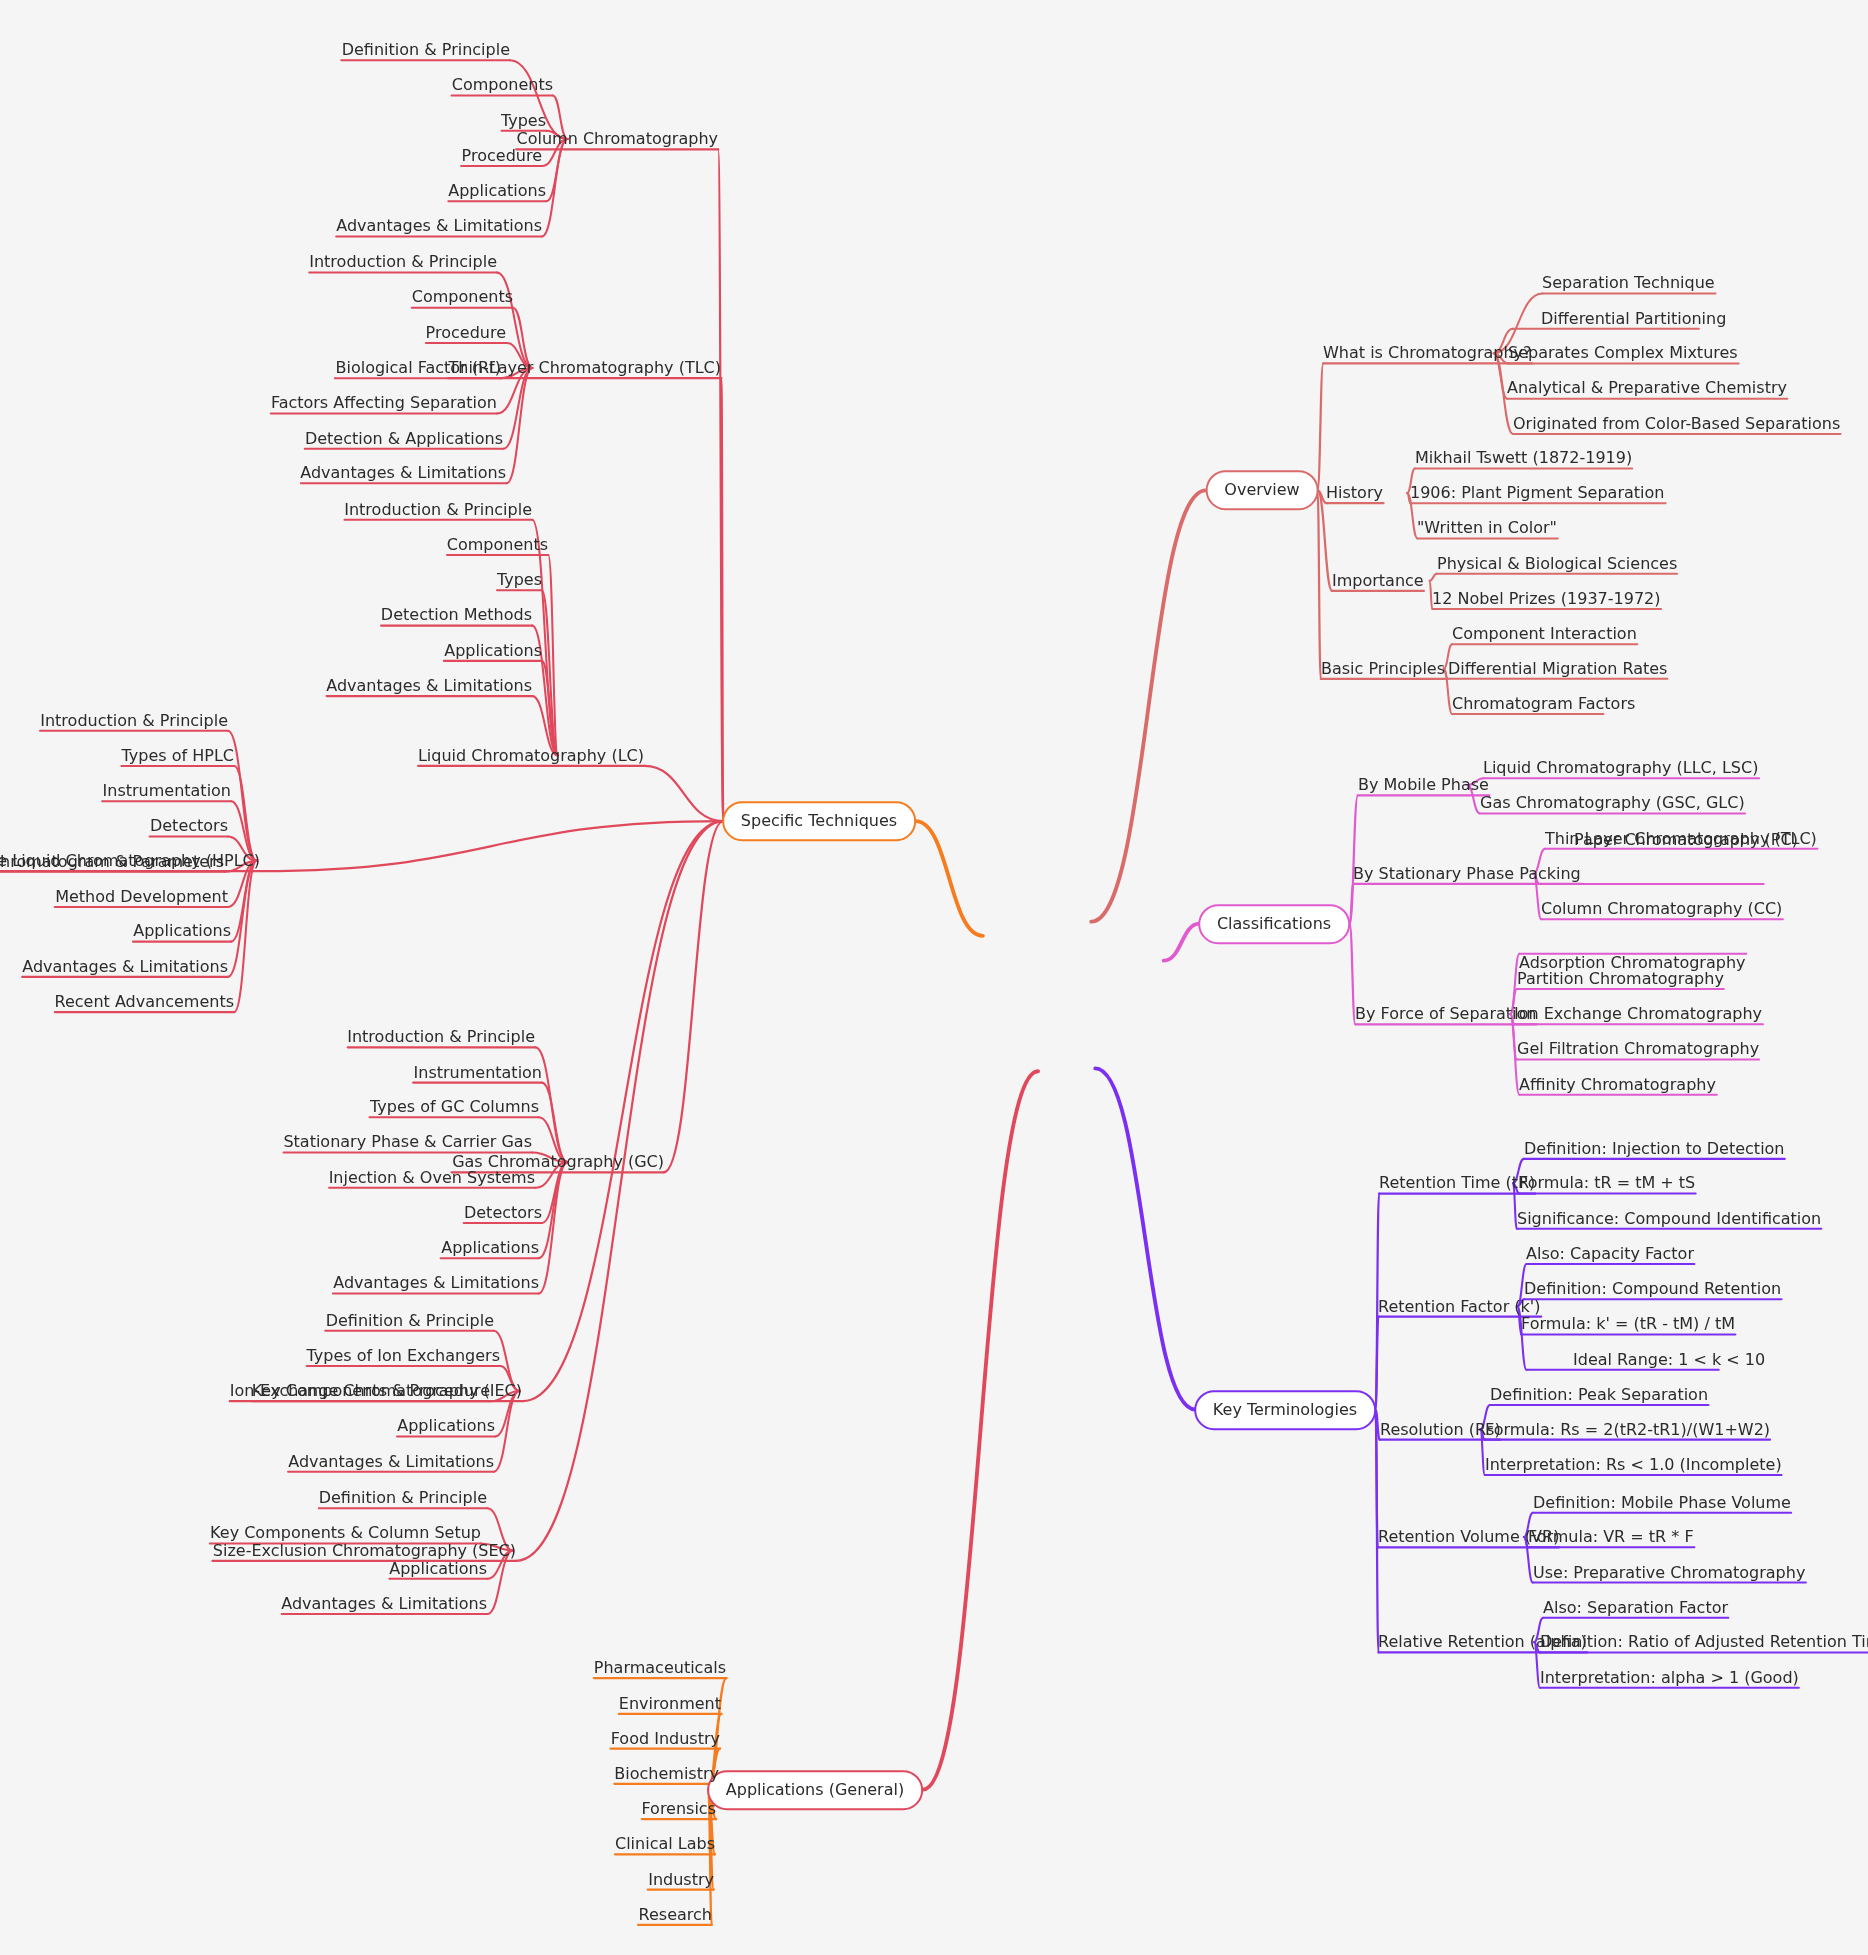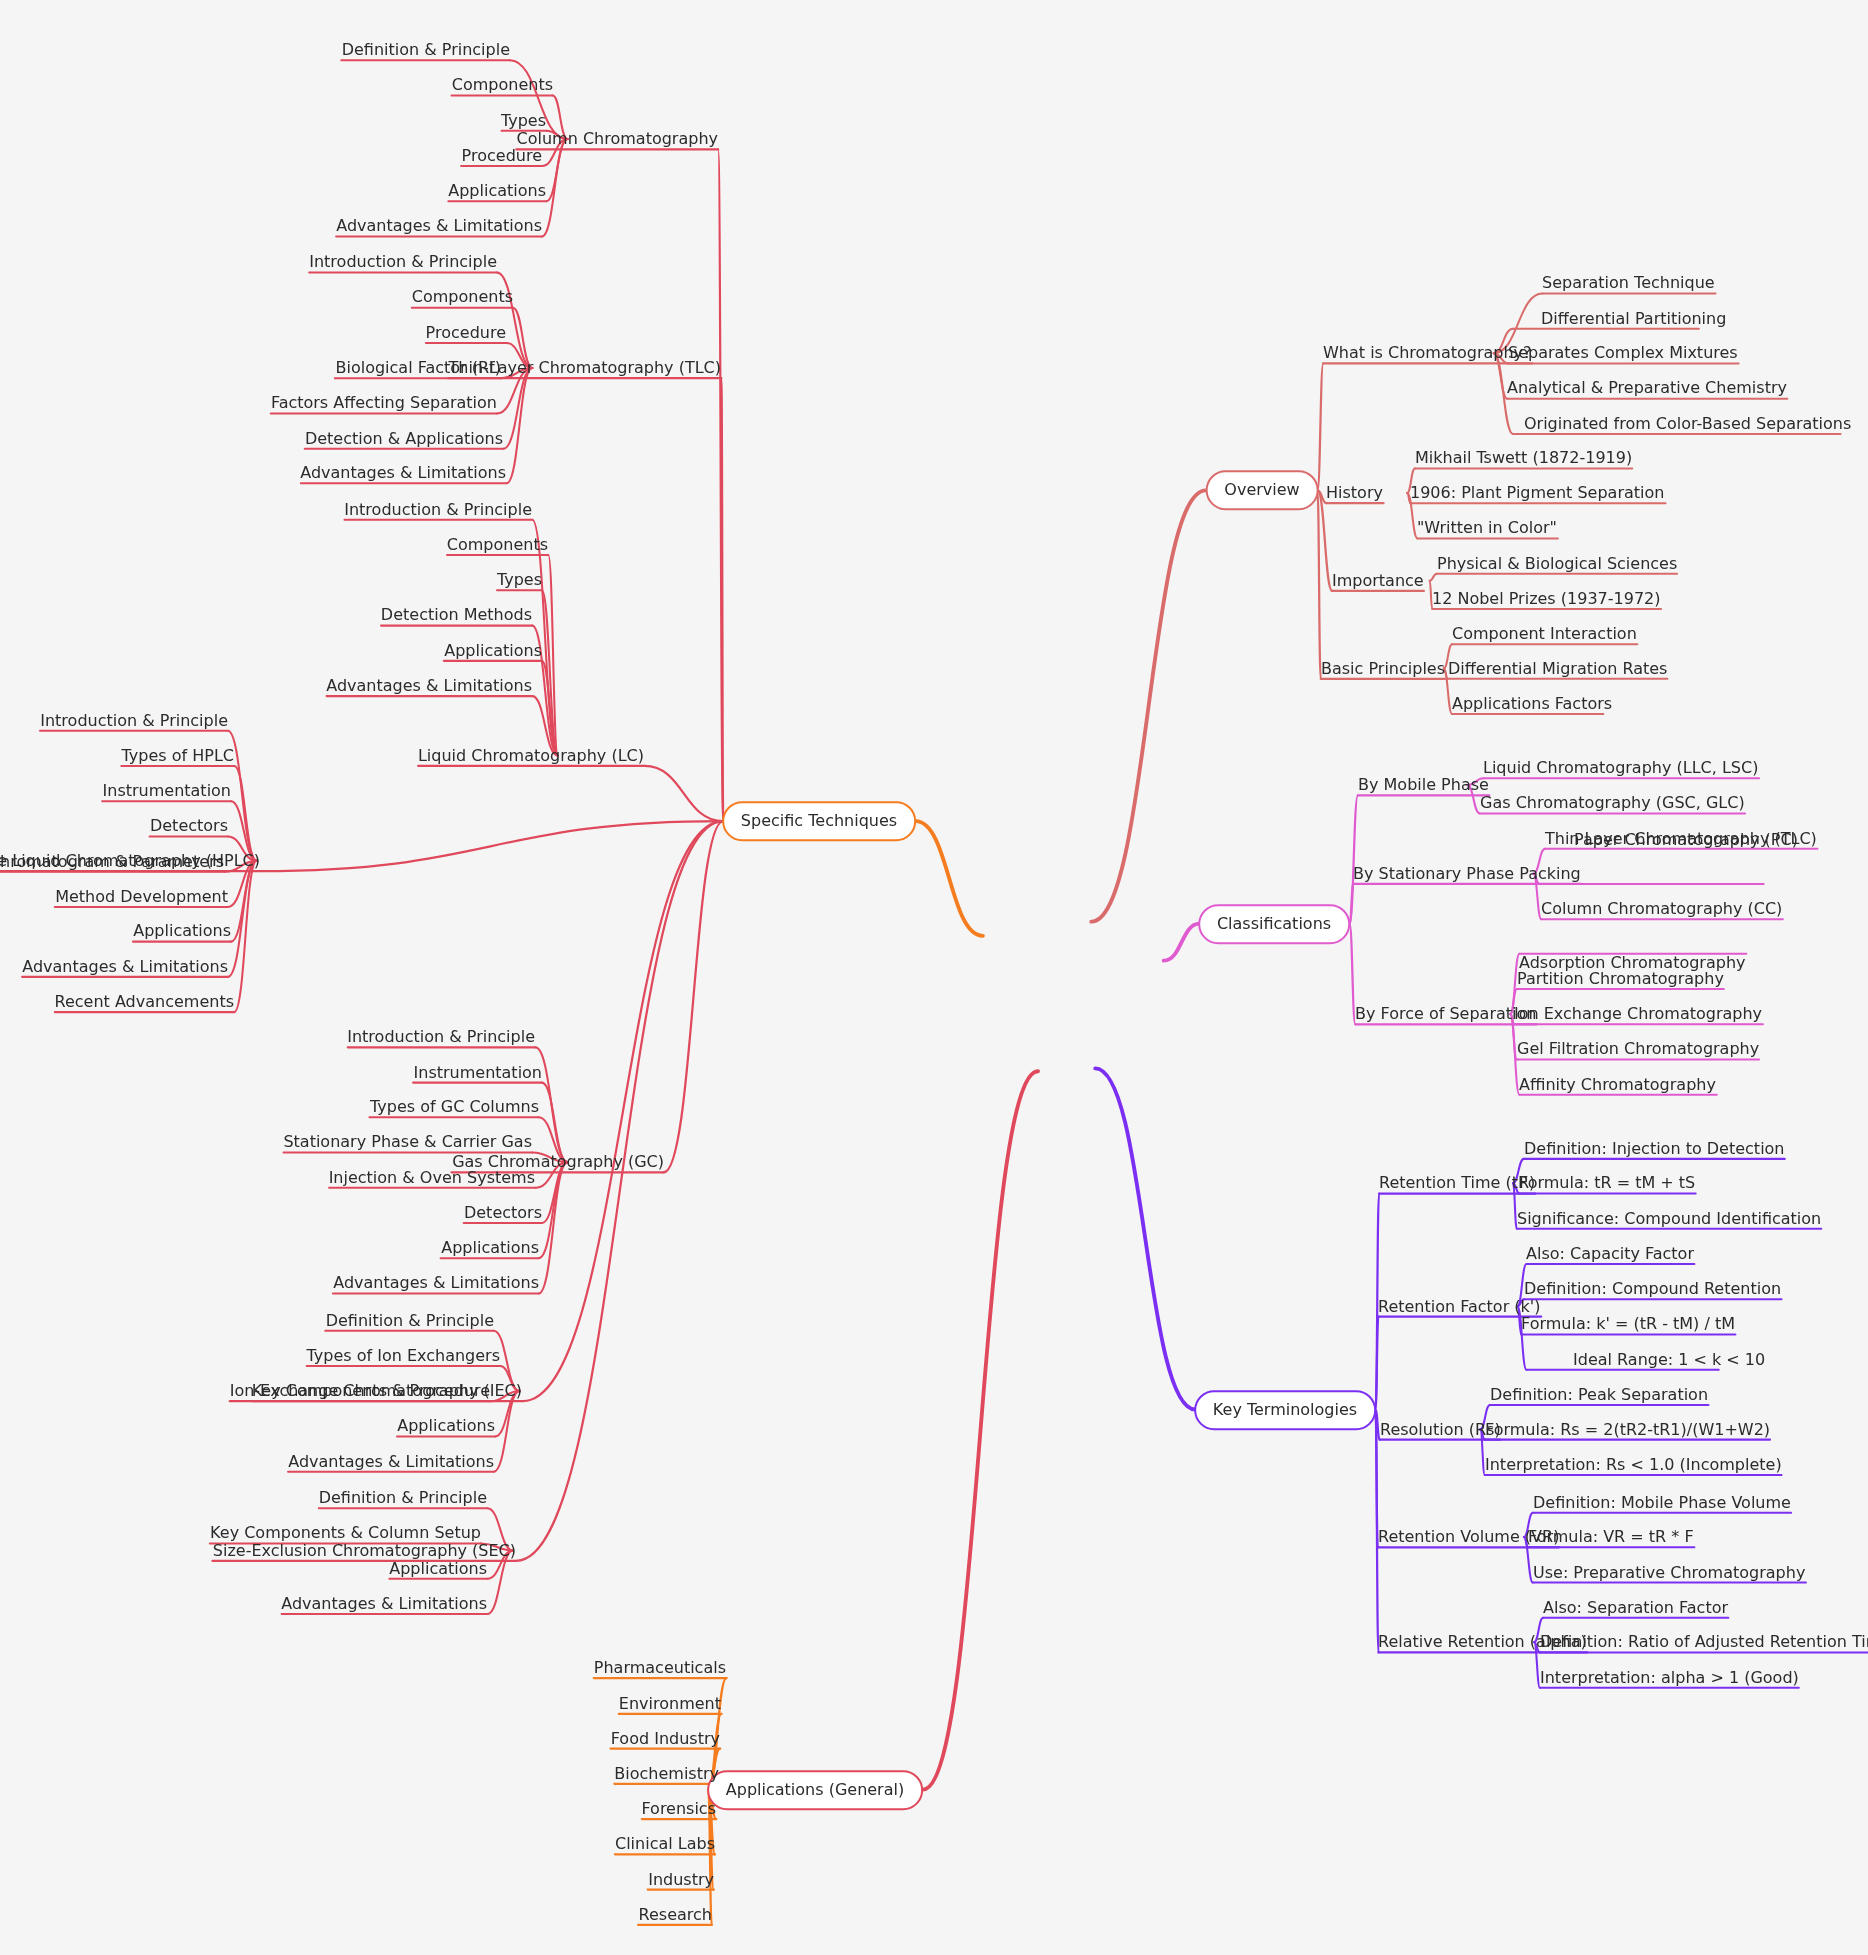--- a/index.html
+++ b/index.html
@@ -255,32 +255,32 @@
       <path d="M1110,3003 L995,3003" fill="none" stroke="#f57c1f" stroke-width="3.5" stroke-linecap="round"></path>
       <path d="M1104.5,2792 C1107.25,2792 1107.25,3003 1110,3003" fill="none" stroke="#f57c1f" stroke-width="3.5" stroke-linecap="round"></path>
     </svg>
   <div id="nodes">
       <div class="pill ov" style="left: 1262px; top: 490px; border-color: rgb(217, 107, 107);">Overview</div>
       <div class="node branch r" style="left: 1323px; top: 353px;">What is Chromatography?</div>
       <div class="node leaf r" style="left: 1542px; top: 283px;">Separation Technique</div>
       <div class="node leaf r" style="left: 1513px; top: 319px; margin-left: 28px;">Differential Partitioning</div>
       <div class="node leaf r" style="left: 1508px; top: 353px;">Separates Complex Mixtures</div>
       <div class="node leaf r" style="left: 1507px; top: 388px;">Analytical &amp; Preparative Chemistry</div>
-      <div class="node leaf r" style="left: 1513px; top: 424px; margin-left: 11px;">Originated from Color-Based Separations</div>
+      <div class="node leaf r" style="left: 1513px; top: 424px;">Originated from Color-Based Separations</div>
       <div class="node branch r" style="left: 1326px; top: 493px;">History</div>
       <div class="node leaf r" style="left: 1415px; top: 458px;">Mikhail Tswett (1872-1919)</div>
       <div class="node leaf r" style="left: 1410px; top: 493px;">1906: Plant Pigment Separation</div>
       <div class="node leaf r" style="left: 1417px; top: 528px;">"Written in Color"</div>
       <div class="node branch r" style="left: 1332px; top: 581px;">Importance</div>
       <div class="node leaf r" style="left: 1437px; top: 564px;">Physical &amp; Biological Sciences</div>
       <div class="node leaf r" style="left: 1432px; top: 599px;">12 Nobel Prizes (1937-1972)</div>
       <div class="node branch r" style="left: 1321px; top: 669px;">Basic Principles</div>
       <div class="node leaf r" style="left: 1452px; top: 634px;">Component Interaction</div>
       <div class="node leaf r" style="left: 1448px; top: 669px;">Differential Migration Rates</div>
-      <div class="node leaf r" style="left: 1452px; top: 704px;">Applications Factors</div>
+      <div class="node leaf r" style="left: 1452px; top: 704px;">Chromatogram Factors</div>
       <div class="pill cl" style="left: 1274px; top: 924px; border-color: rgb(224, 90, 208);">Classifications</div>
       <div class="node branch r" style="left: 1358px; top: 785px;">By Mobile Phase</div>
       <div class="node leaf r" style="left: 1483px; top: 768px;">Liquid Chromatography (LLC, LSC)</div>
       <div class="node leaf r" style="left: 1480px; top: 803px;">Gas Chromatography (GSC, GLC)</div>
       <div class="node branch r" style="left: 1353px; top: 874px;">By Stationary Phase Packing</div>
       <div class="node leaf r" style="left: 1545px; top: 839px;">Thin Layer Chromatography (TLC)</div>
       <div class="node leaf r" style="left: 1539px; top: 840px; padding-left: 35px;">Paper Chromatography (PC)</div>
       <div class="node leaf r" style="left: 1541px; top: 909px;">Column Chromatography (CC)</div>
       <div class="node branch r" style="left: 1355px; top: 1014px;">By Force of Separation</div>
       <div class="node leaf r" style="left: 1519px; top: 944px; margin-top: 19px;">Adsorption Chromatography</div>

